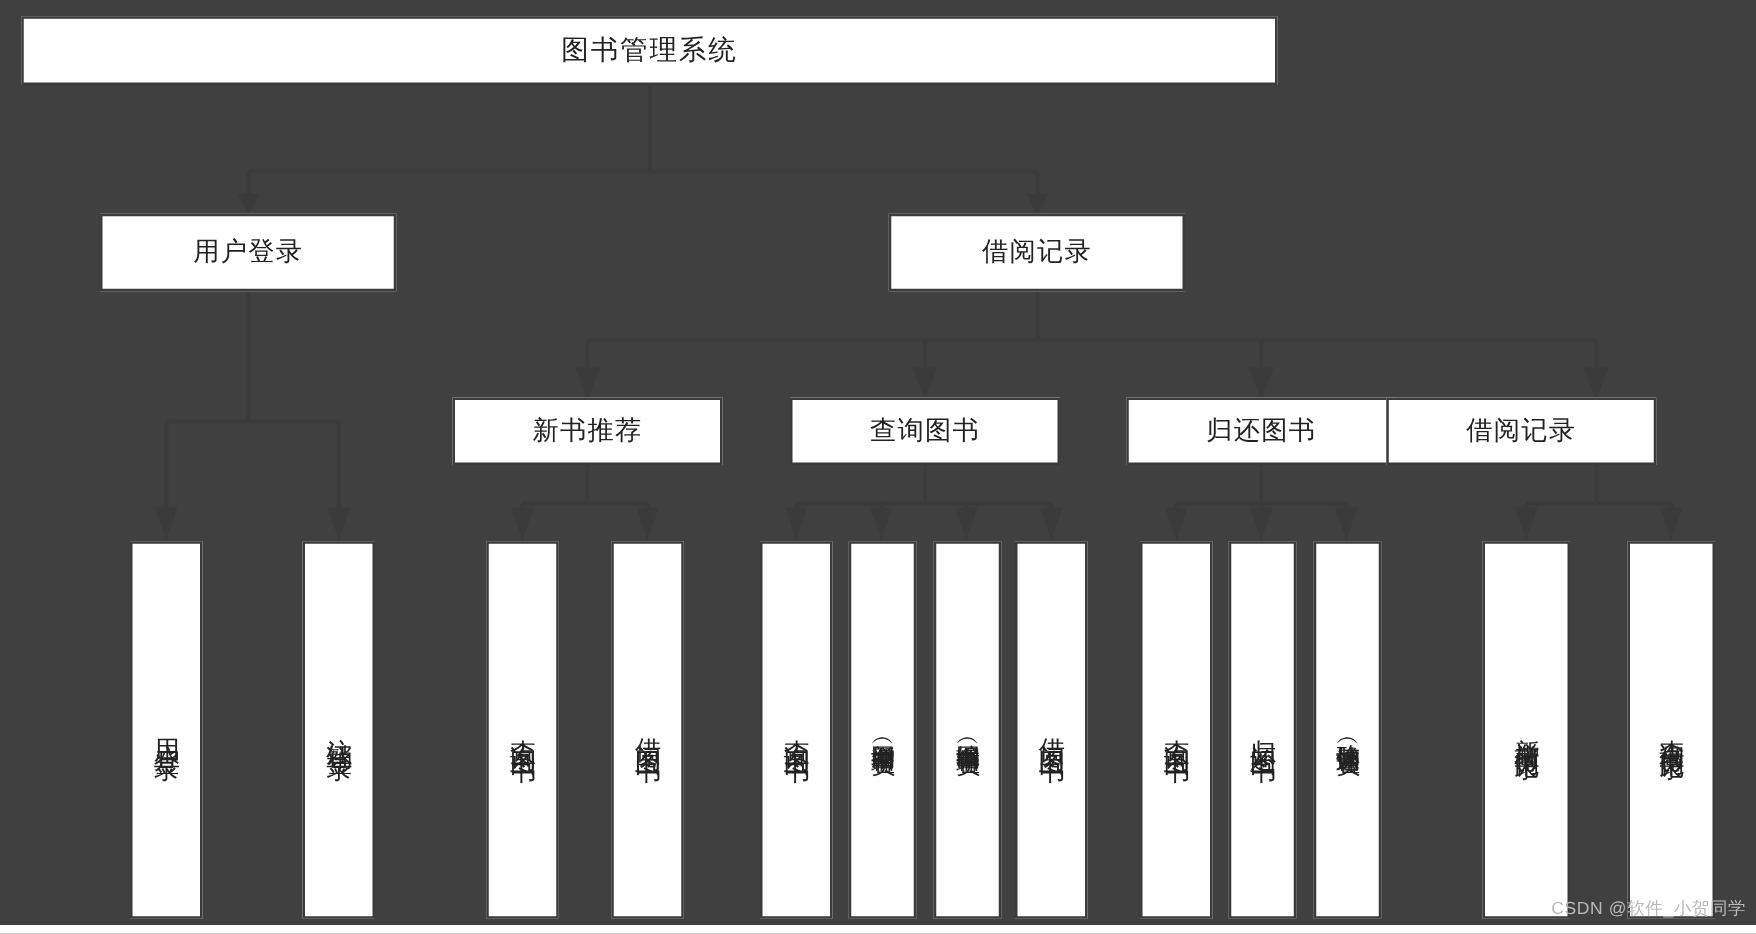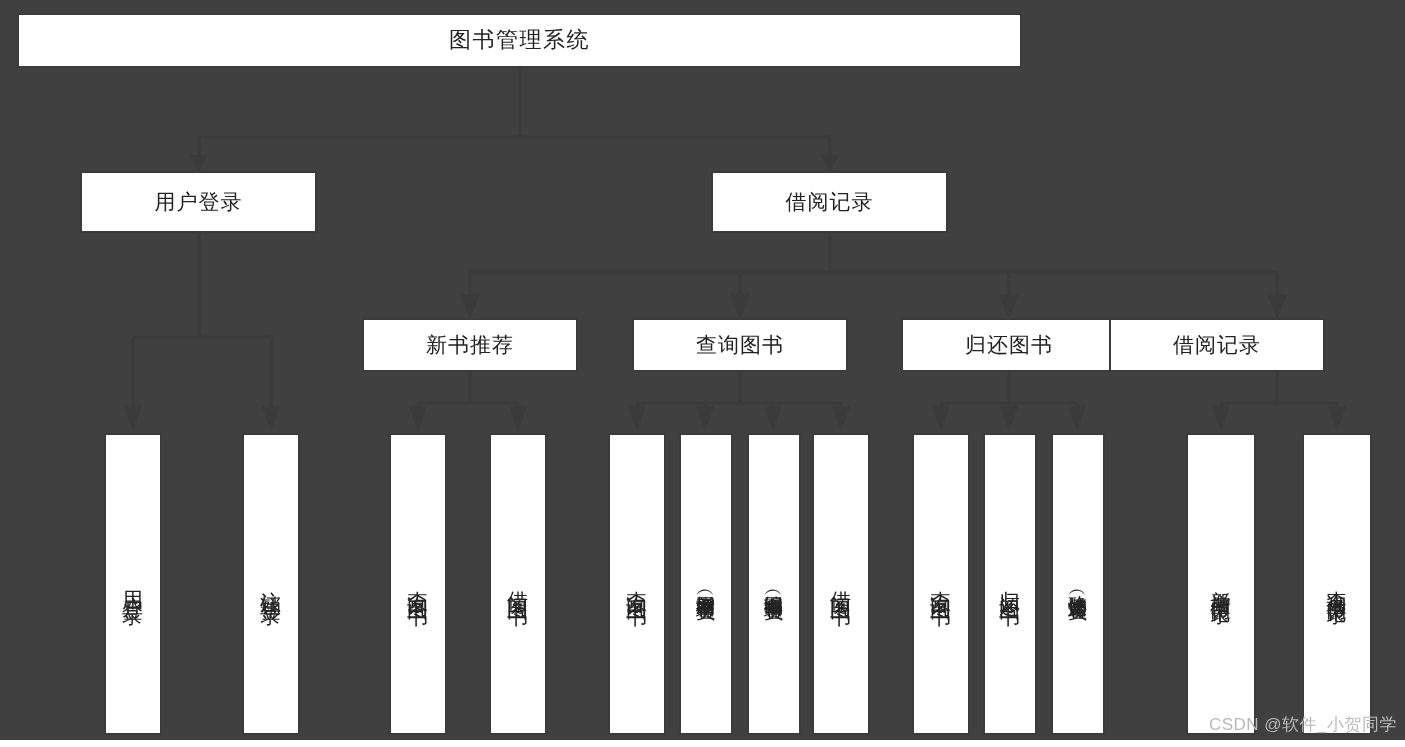--- a/index.html
+++ b/index.html
@@ -82,21 +82,21 @@
   }
   .node.v.tighter .lbl {
     letter-spacing: 1px;
     font-size: 19px;
   }
   
   #watermark {
     position: absolute;
     right: 8px;
     bottom: 4px;
-    font-size: 17px;
+    font-size: 14px;
     color: #b9b9b9;
     letter-spacing: 0.5px;
     z-index: 5;
     white-space: nowrap;
   }
 </style>
 </head>
 <body>
 
 <div id="canvas">

